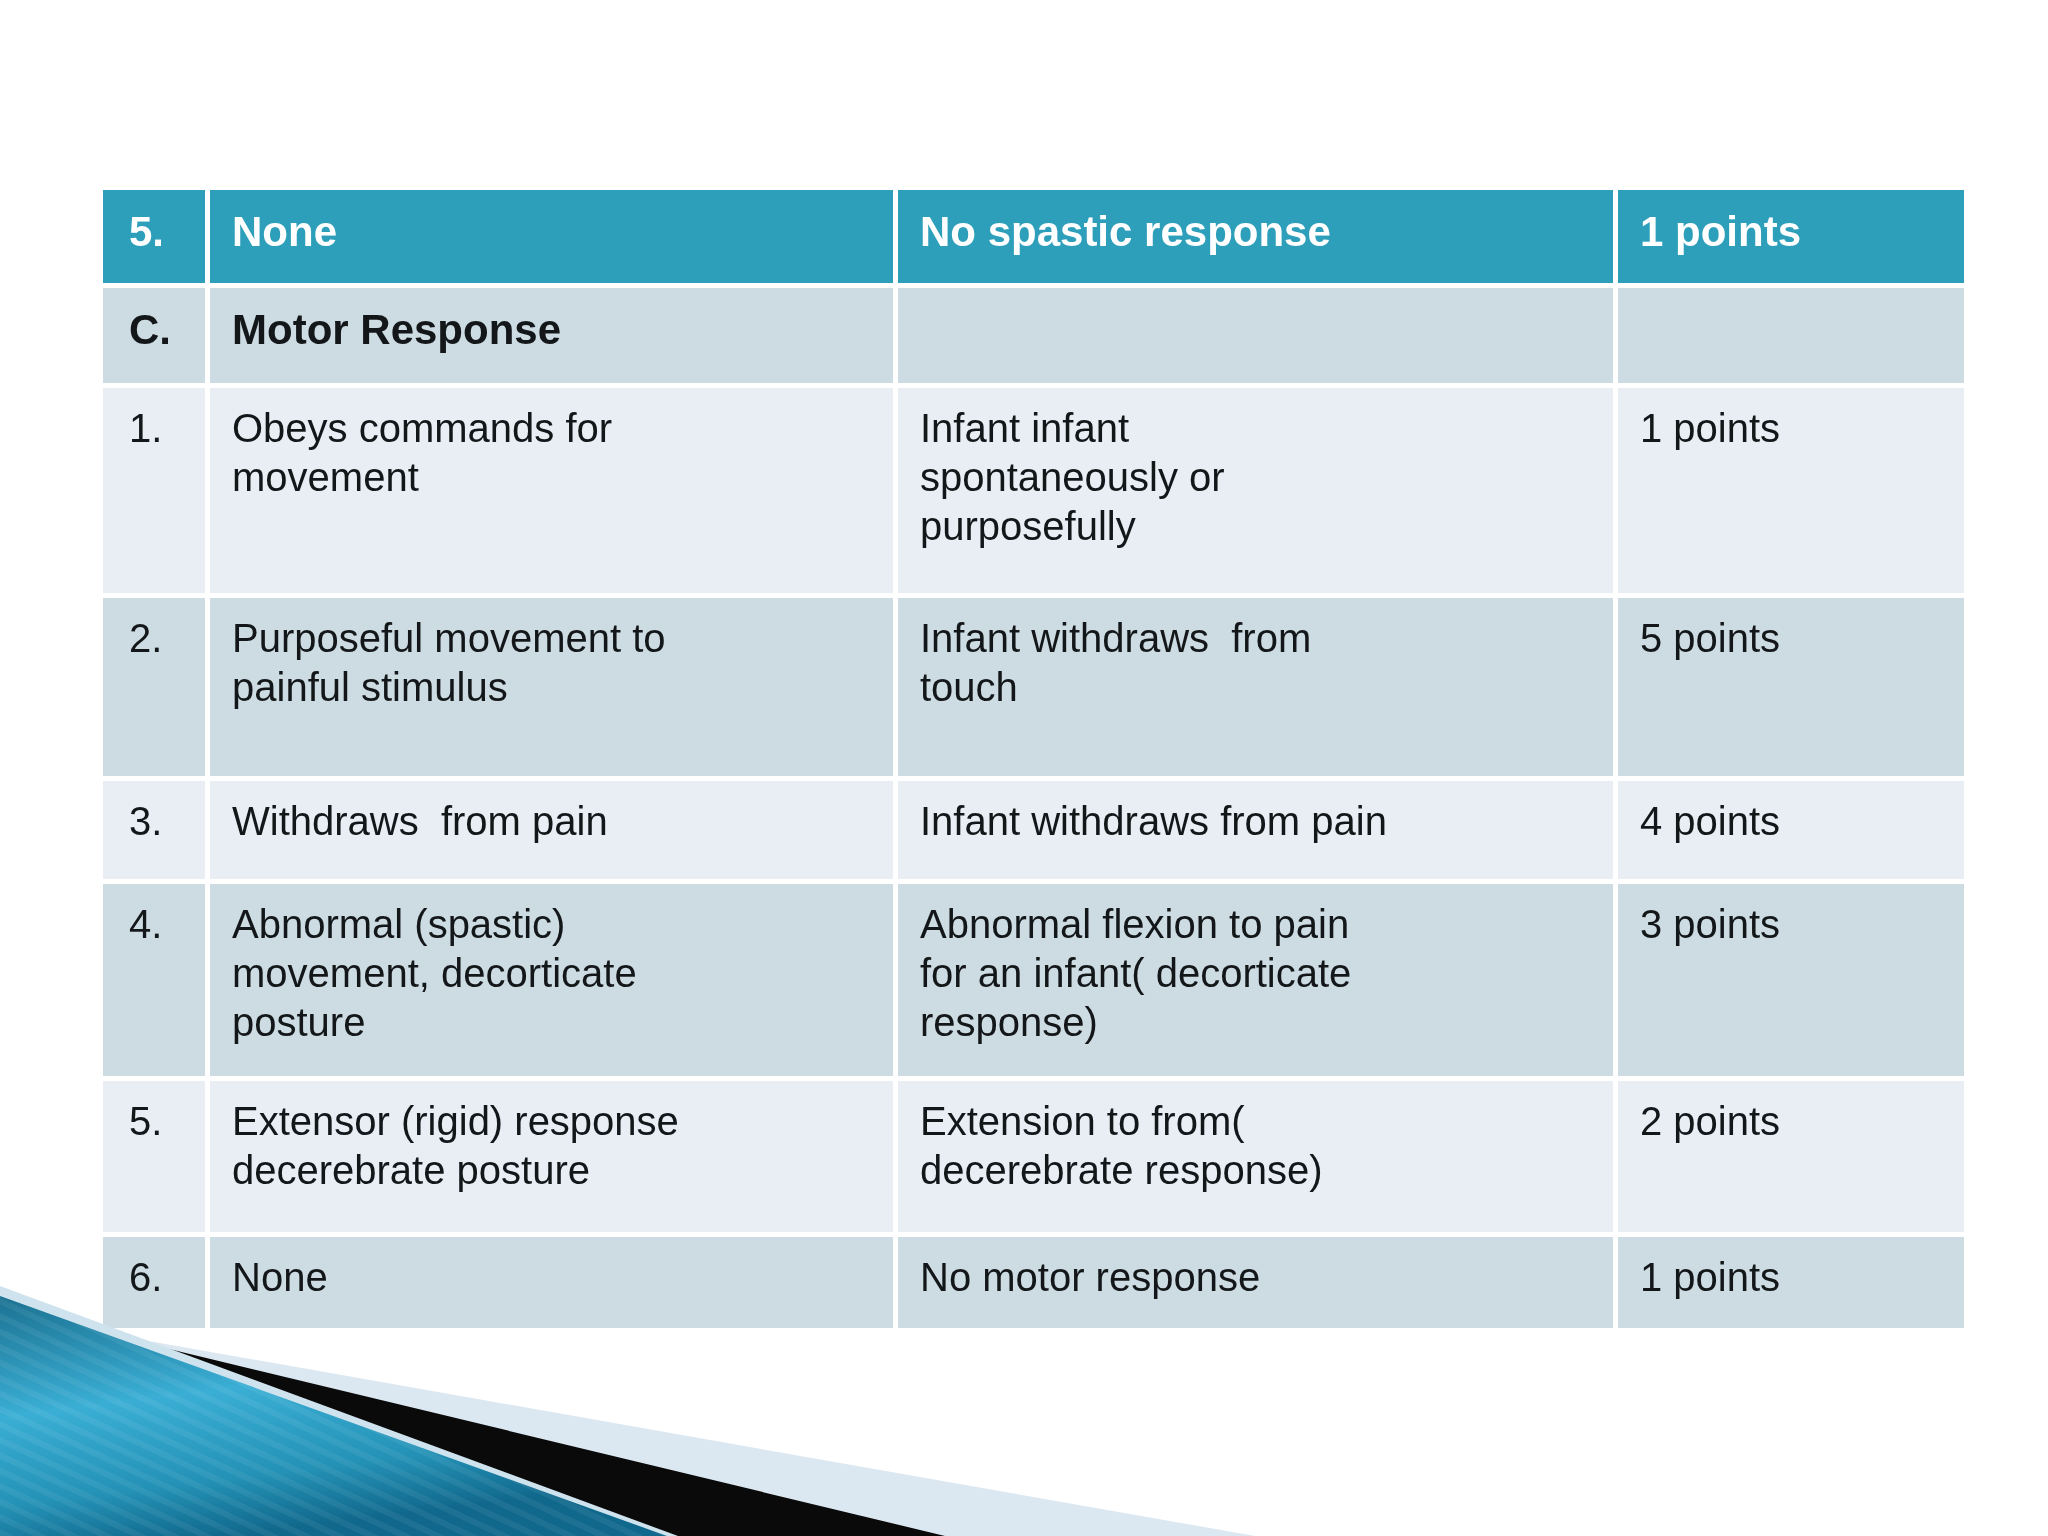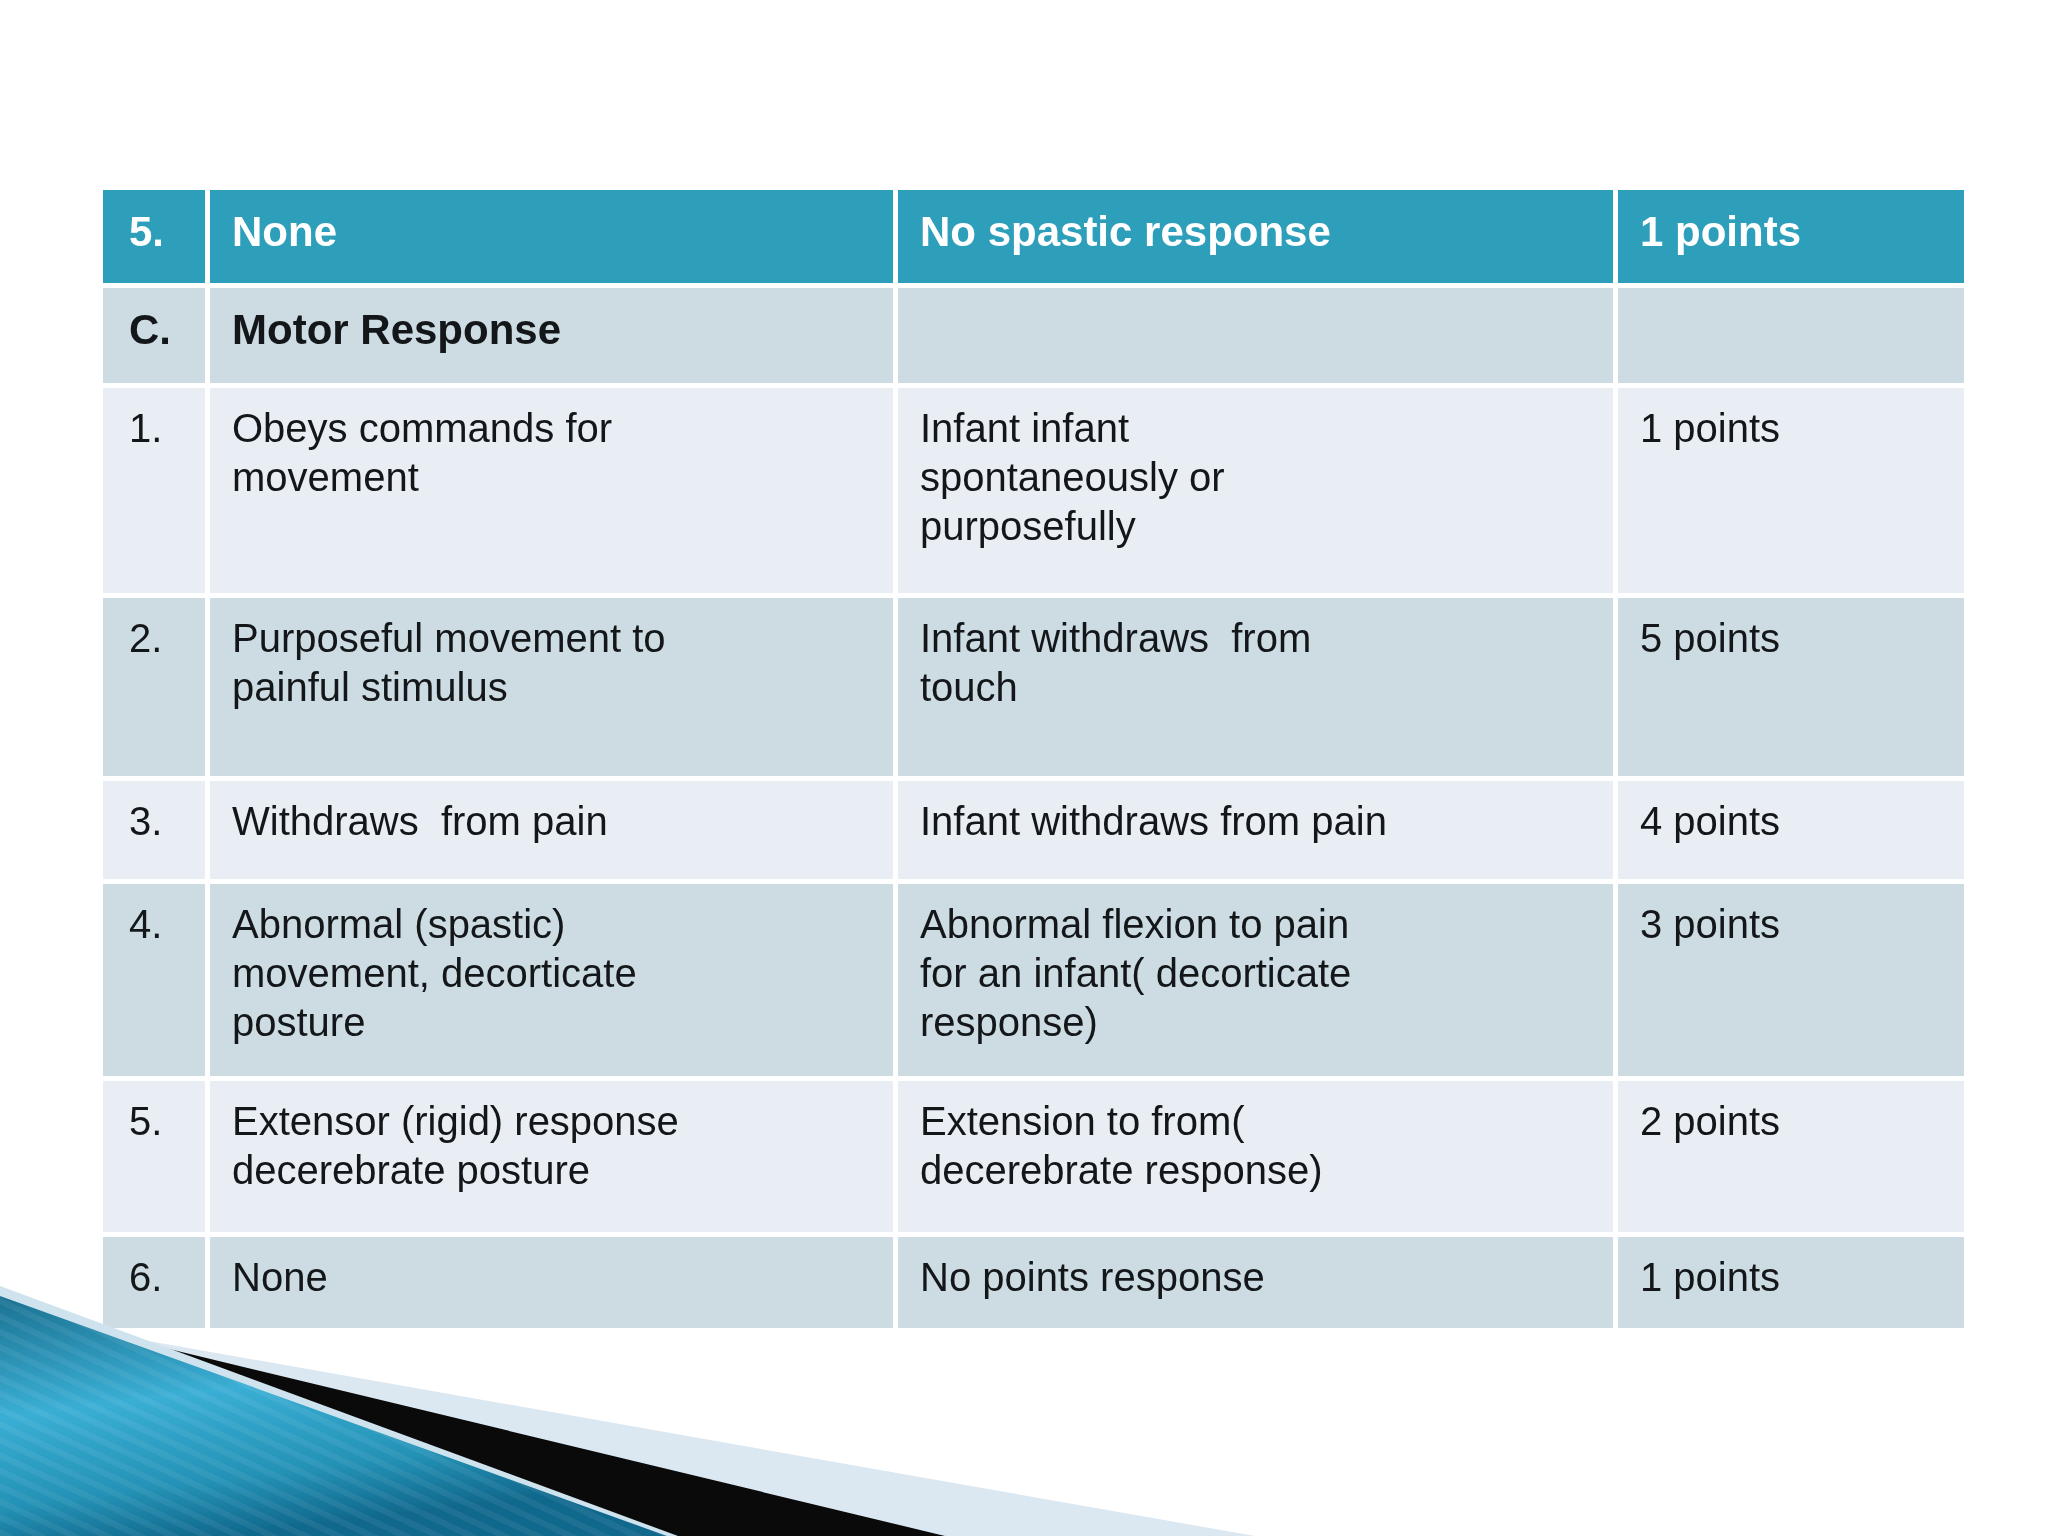--- a/index.html
+++ b/index.html
@@ -133,21 +133,21 @@
       <td class="num-cell">5.</td>
       <td>Extensor (rigid) response
 decerebrate posture</td>
       <td>Extension to from(
 decerebrate response)</td>
       <td>2 points</td>
     </tr>
     <tr class="row-dark h-r6">
       <td class="num-cell">6.</td>
       <td>None</td>
-      <td>No points response</td>
+      <td>No motor response</td>
       <td>1 points</td>
     </tr>
   </tbody>
 </table>
 
 <svg class="decor" viewBox="0 0 2048 1536" xmlns="http://www.w3.org/2000/svg">
   <defs>
     <linearGradient id="tealGrad" x1="0" y1="0" x2="0.35" y2="1">
       <stop offset="0" stop-color="#1B7191"></stop>
       <stop offset="0.45" stop-color="#3AAED4"></stop>

